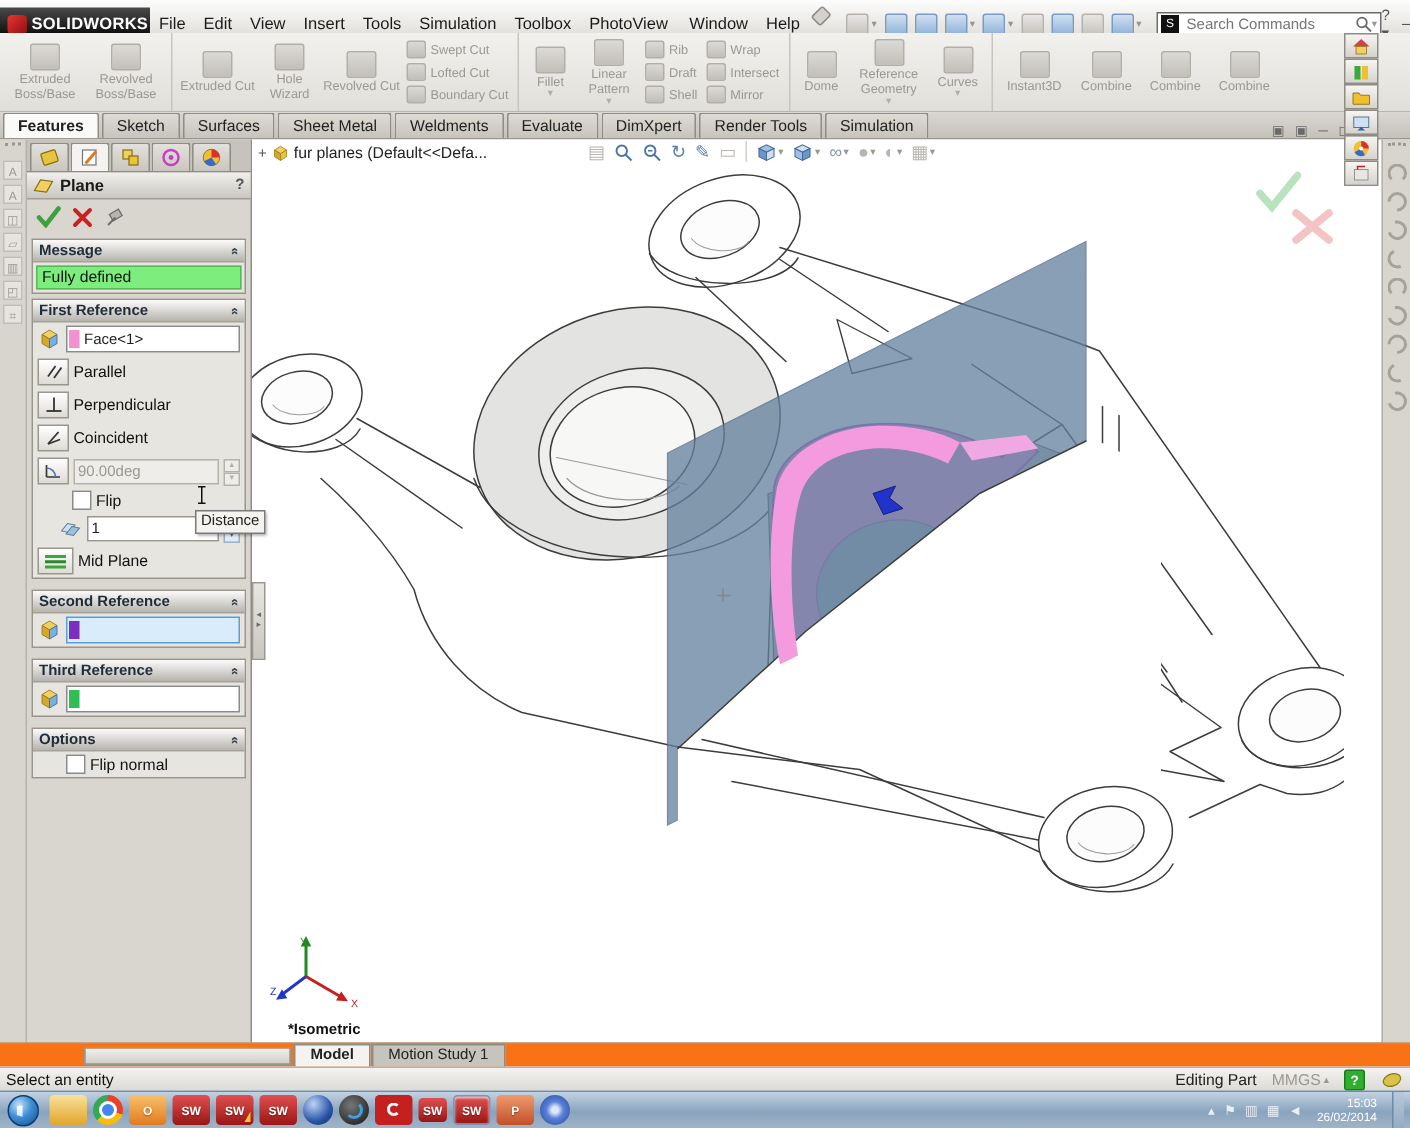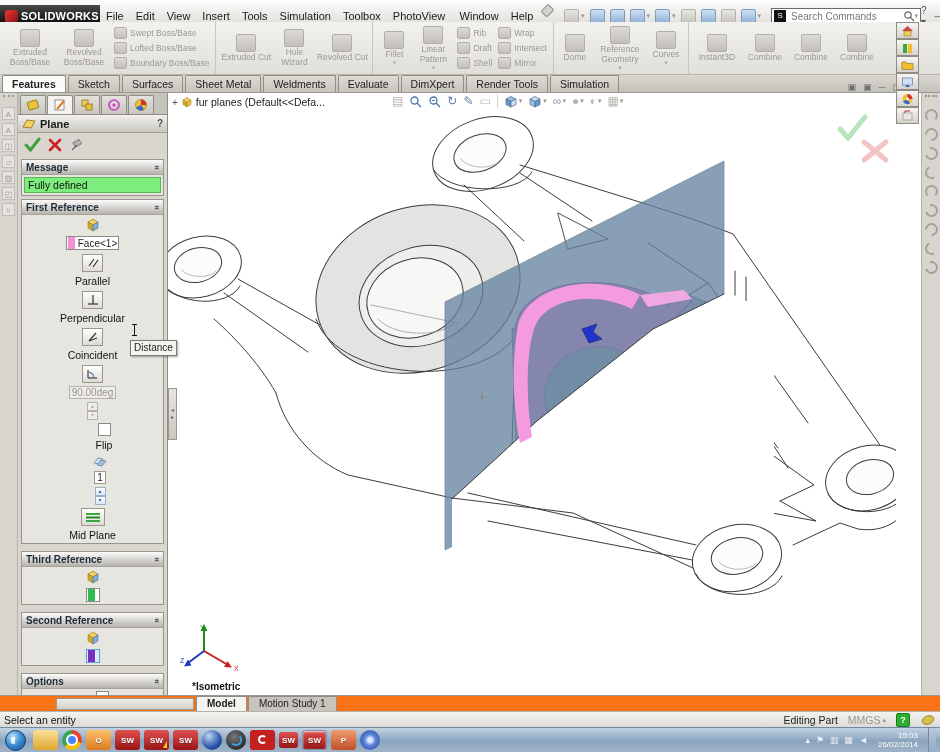--- a/index.html
+++ b/index.html
@@ -48,21 +48,21 @@
   .pmtab{width:24px;height:18px;border:1px solid #8f8c84;border-bottom:none;border-radius:2px 2px 0 0;background:linear-gradient(#e3e1dc,#c9c6bf);margin-right:1px;display:flex;align-items:center;justify-content:center;}
   .pmtab.active{background:#f4f3f0;}
   .pmtitle{height:17px;background:linear-gradient(#f1f0ed,#c9c6c0);border-bottom:1px solid #a19e96;display:flex;align-items:center;gap:4px;padding:0 4px;font-weight:bold;font-size:11px;color:#1a1a1a;}
   .pmhelp{margin-left:auto;color:#555;font-weight:bold;font-size:10px;}
   .pmactions{height:21px;display:flex;align-items:center;gap:7px;padding:1px 6px;}
   .sec{margin:3px 3px 0 3px;border:1px solid #98958d;background:#e7e5e0;}
   .sechdr{height:14px;background:linear-gradient(#fcfbfa,#b7b4ae);border-bottom:1px solid #a5a29a;display:flex;align-items:center;padding:0 4px;font-weight:bold;font-size:10px;color:#1f2c3a;}
   .chev{margin-left:auto;font-size:9px;color:#33404e;transform:rotate(90deg);letter-spacing:-1px;}
   .chev::before{content:"\00AB";}
   .msg{height:14px;margin:2px;background:#7dee7d;border:1px solid #56b856;display:flex;align-items:center;padding:0 3px;font-size:10.5px;color:#111;}
-  .row{display:flex;align-items:center;gap:3px;padding:2px 3px;flex-direction:column;}
+  .row{display:flex;align-items:center;gap:3px;padding:2px 3px;}
   .selbox{flex:1;height:16px;background:#fff;border:1px solid #8a8a8a;display:flex;align-items:center;padding:0 1px;font-size:10px;overflow:hidden;}
   .selbox.activebox{background:#d9ecfb;border-color:#5a9fd4;}
   .swatch{width:7px;height:12px;margin-right:3px;flex:none;}
   .icbtn{width:21px;height:18px;border:1px solid #9a978f;background:linear-gradient(#ffffff,#dedbd5);display:flex;align-items:center;justify-content:center;flex:none;box-sizing:border-box;}
   .rowlabel{font-size:10.5px;color:#111;}
   .field{flex:1;height:15px;border:1px solid #9a978f;background:#fff;font-size:10px;display:flex;align-items:center;padding:0 2px;overflow:hidden;}
   .field.disabled{background:#eeedea;color:#9a978f;border-color:#b5b2ac;}
   .selectedtext{background:#9cc3ee;}
   .spin{width:11px;height:17px;display:flex;flex-direction:column;flex:none;}
   .spin i{flex:1;border:1px solid #9ab0c4;background:linear-gradient(#ffffff,#dce8f4);font-style:normal;font-size:6px;line-height:7px;text-align:center;color:#2f6fb8;}
@@ -184,48 +184,48 @@
   <div class="ribbon">
     <div class="rgroup">
       <div class="bigbtn">
           <span class="bicon"></span>
           <span>Extruded Boss/Base</span>
         </div>
       <div class="bigbtn">
           <span class="bicon"></span>
           <span>Revolved Boss/Base</span>
         </div>
-      <div class="stack">
-        <div class="sitem">
-            <span class="sicon"></span>
-            <span>Swept Boss/Base</span>
-          </div>
-        <div class="sitem">
-            <span class="sicon"></span>
-            <span>Lofted Boss/Base</span>
-          </div>
-        <div class="sitem">
-            <span class="sicon"></span>
-            <span>Boundary Boss/Base</span>
-          </div>
-      </div>
     </div>
     <div class="rgroup">
       <div class="bigbtn">
           <span class="bicon"></span>
           <span>Extruded Cut</span>
         </div>
       <div class="bigbtn" style="width:40px">
           <span class="bicon"></span>
           <span>Hole Wizard</span>
         </div>
       <div class="bigbtn">
           <span class="bicon"></span>
           <span>Revolved Cut</span>
         </div>
+      <div class="stack">
+        <div class="sitem">
+            <span class="sicon"></span>
+            <span>Swept Cut</span>
+          </div>
+        <div class="sitem">
+            <span class="sicon"></span>
+            <span>Lofted Cut</span>
+          </div>
+        <div class="sitem">
+            <span class="sicon"></span>
+            <span>Boundary Cut</span>
+          </div>
+      </div>
     </div>
     <div class="rgroup">
       <div class="bigbtn" style="width:34px">
           <span class="bicon"></span>
           <span>Fillet</span>
           <span class="bcaret">▾</span>
         </div>
       <div class="bigbtn" style="width:40px">
           <span class="bicon"></span>
           <span>Linear Pattern</span>
@@ -468,48 +468,48 @@
               <rect x="1" y="5.5" width="14" height="2" fill="#2a8a2a"></rect>
               <rect x="1" y="9" width="14" height="2" fill="#3aa83a"></rect>
             </svg>
           </span>
         <span class="rowlabel">Mid Plane</span>
       </div>
     </div>
 
     <div class="sec" style="margin-top:7px">
       <div class="sechdr">
-          <span>Third Reference</span>
+          <span>Second Reference</span>
           <span class="chev"></span>
         </div>
       <div class="row">
         <svg width="16" height="16" viewBox="0 0 16 16">
             <polygon points="3,5 8,2 13,5 8,8" fill="#f0d060" stroke="#9a7a20" stroke-width=".6"></polygon>
             <polygon points="3,5 8,8 8,14 3,11" fill="#d4a82c" stroke="#9a7a20" stroke-width=".6"></polygon>
             <polygon points="13,5 8,8 8,14 13,11" fill="#7ab0e0" stroke="#4a6a90" stroke-width=".6"></polygon>
           </svg>
-        <div class="selbox">
-          <span class="swatch" style="background:#2fbe52"></span>
+        <div class="selbox activebox">
+          <span class="swatch" style="background:#7b2fbe"></span>
         </div>
       </div>
     </div>
 
     <div class="sec" style="margin-top:7px">
       <div class="sechdr">
-          <span>Second Reference</span>
+          <span>Third Reference</span>
           <span class="chev"></span>
         </div>
       <div class="row">
         <svg width="16" height="16" viewBox="0 0 16 16">
             <polygon points="3,5 8,2 13,5 8,8" fill="#f0d060" stroke="#9a7a20" stroke-width=".6"></polygon>
             <polygon points="3,5 8,8 8,14 3,11" fill="#d4a82c" stroke="#9a7a20" stroke-width=".6"></polygon>
             <polygon points="13,5 8,8 8,14 13,11" fill="#7ab0e0" stroke="#4a6a90" stroke-width=".6"></polygon>
           </svg>
-        <div class="selbox activebox">
-          <span class="swatch" style="background:#7b2fbe"></span>
+        <div class="selbox">
+          <span class="swatch" style="background:#2fbe52"></span>
         </div>
       </div>
     </div>
 
     <div class="sec" style="margin-top:7px">
       <div class="sechdr">
           <span>Options</span>
           <span class="chev"></span>
         </div>
       <div class="row" style="padding-left:22px">

